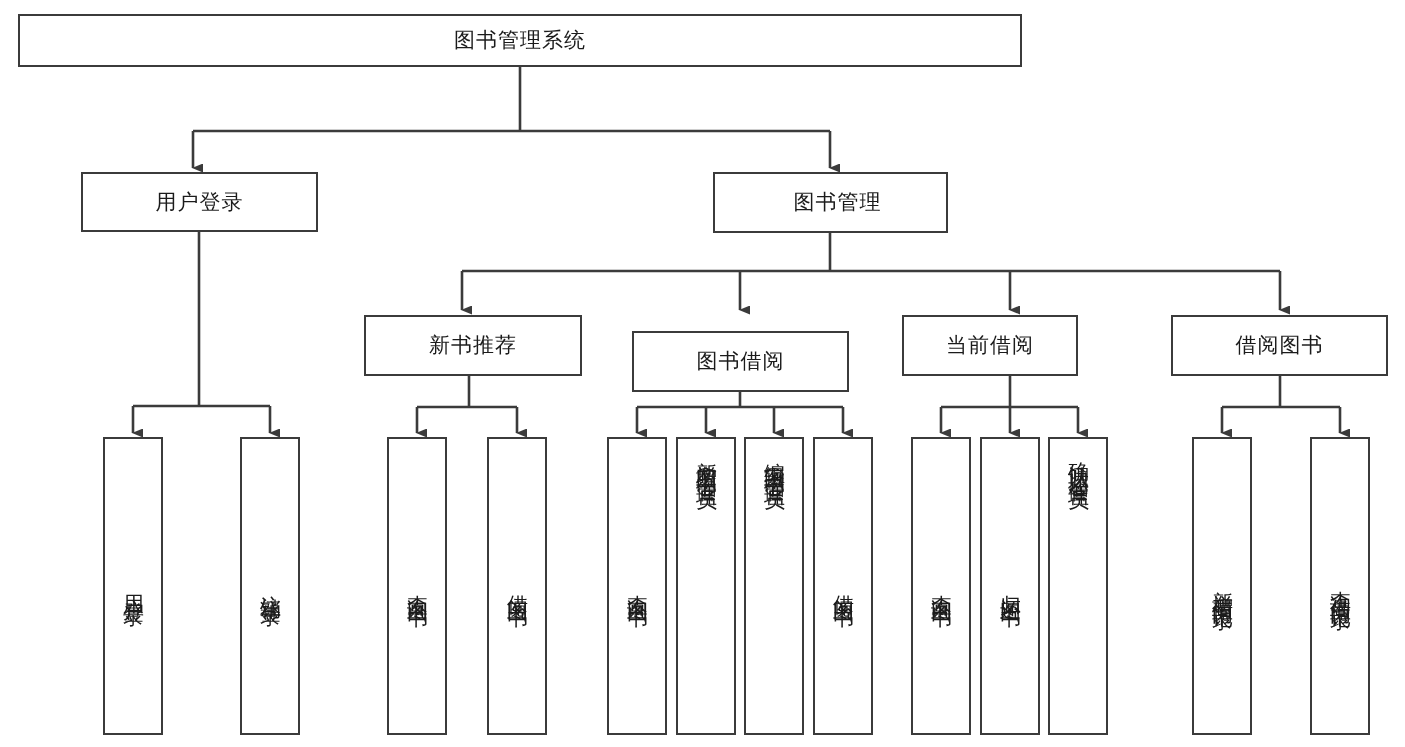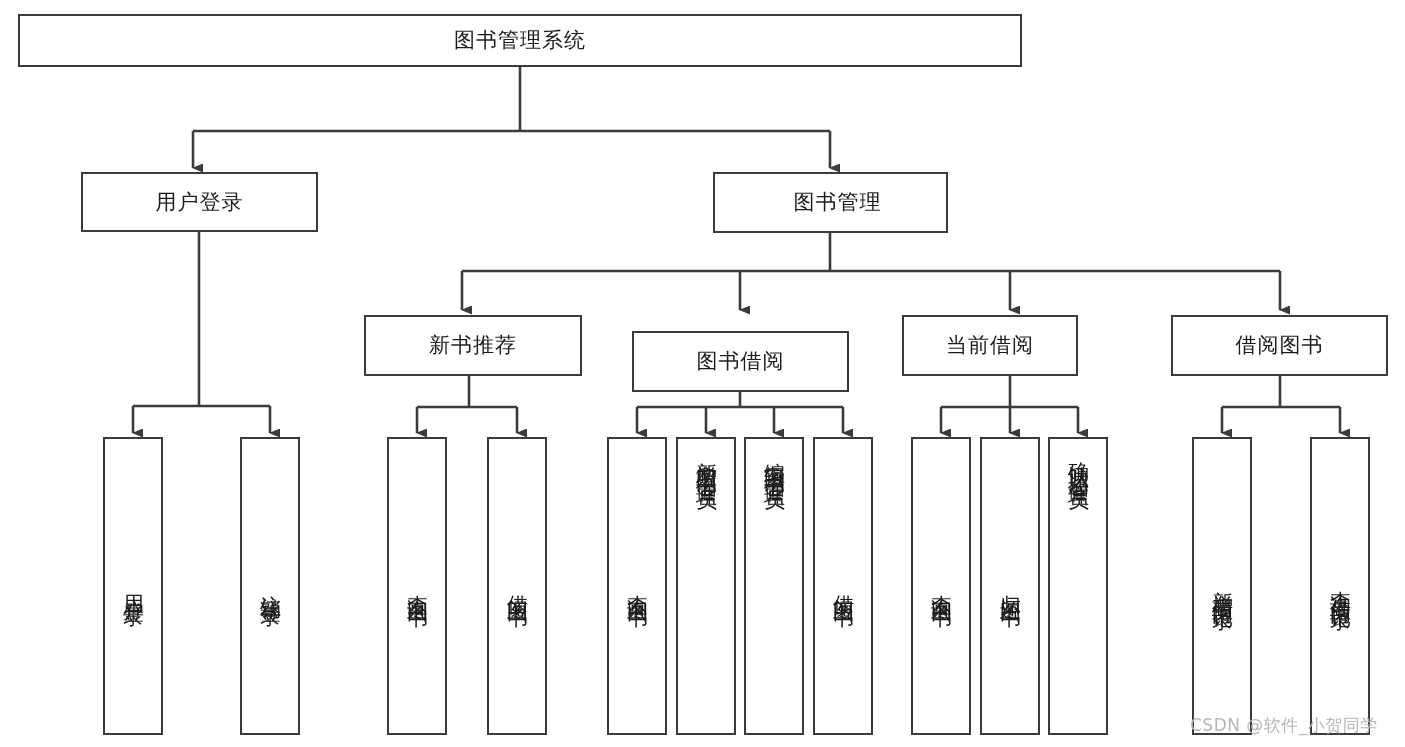--- a/index.html
+++ b/index.html
@@ -205,15 +205,14 @@
   </div>
 
   <div class="node vertical centered" style="left:1192px; top:437px; width:60px; height:298px;">
     <span class="node-label">新增借阅记录</span>
   </div>
 
   <div class="node vertical centered" style="left:1310px; top:437px; width:60px; height:298px;">
     <span class="node-label">查询借阅记录</span>
   </div>
 
-  <div class="watermark" style="left:1190px; top:714px;">CSDN @软件_小贺同学</div>
 
 </div>
 
 </body></html>

